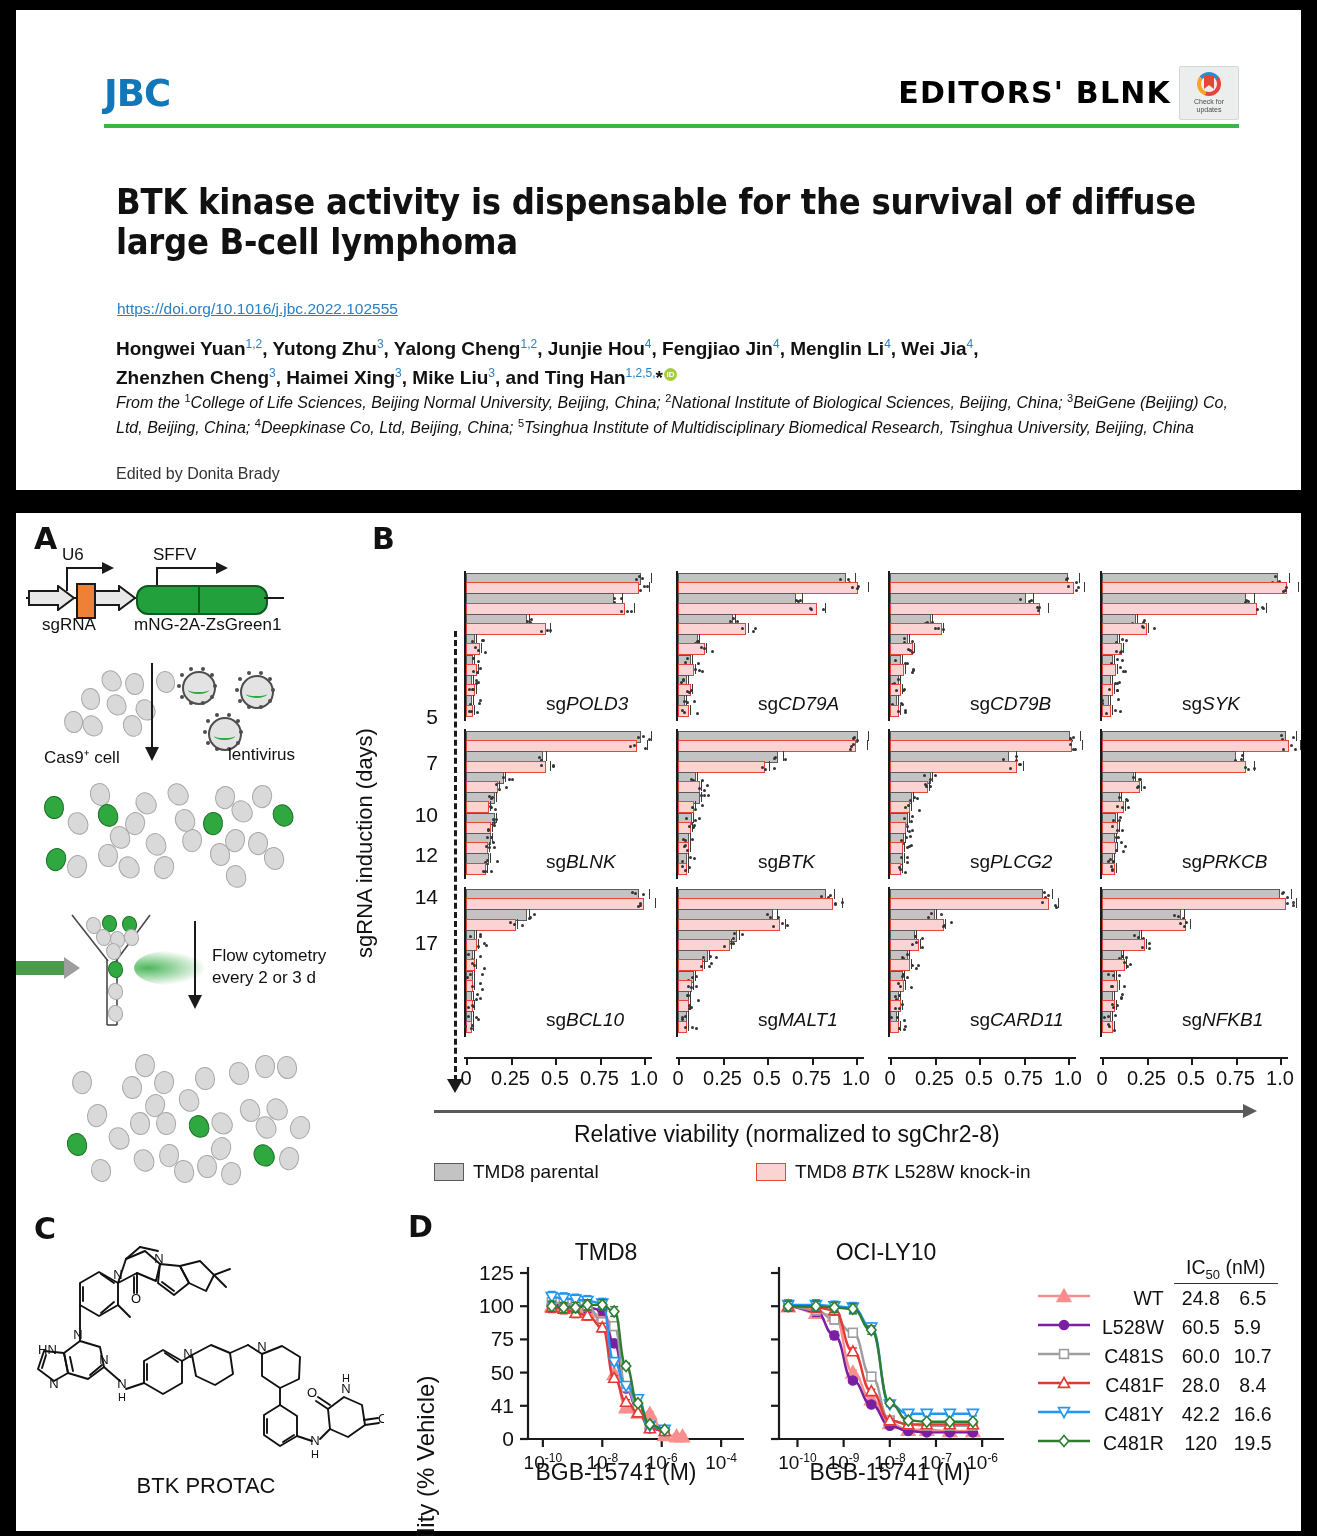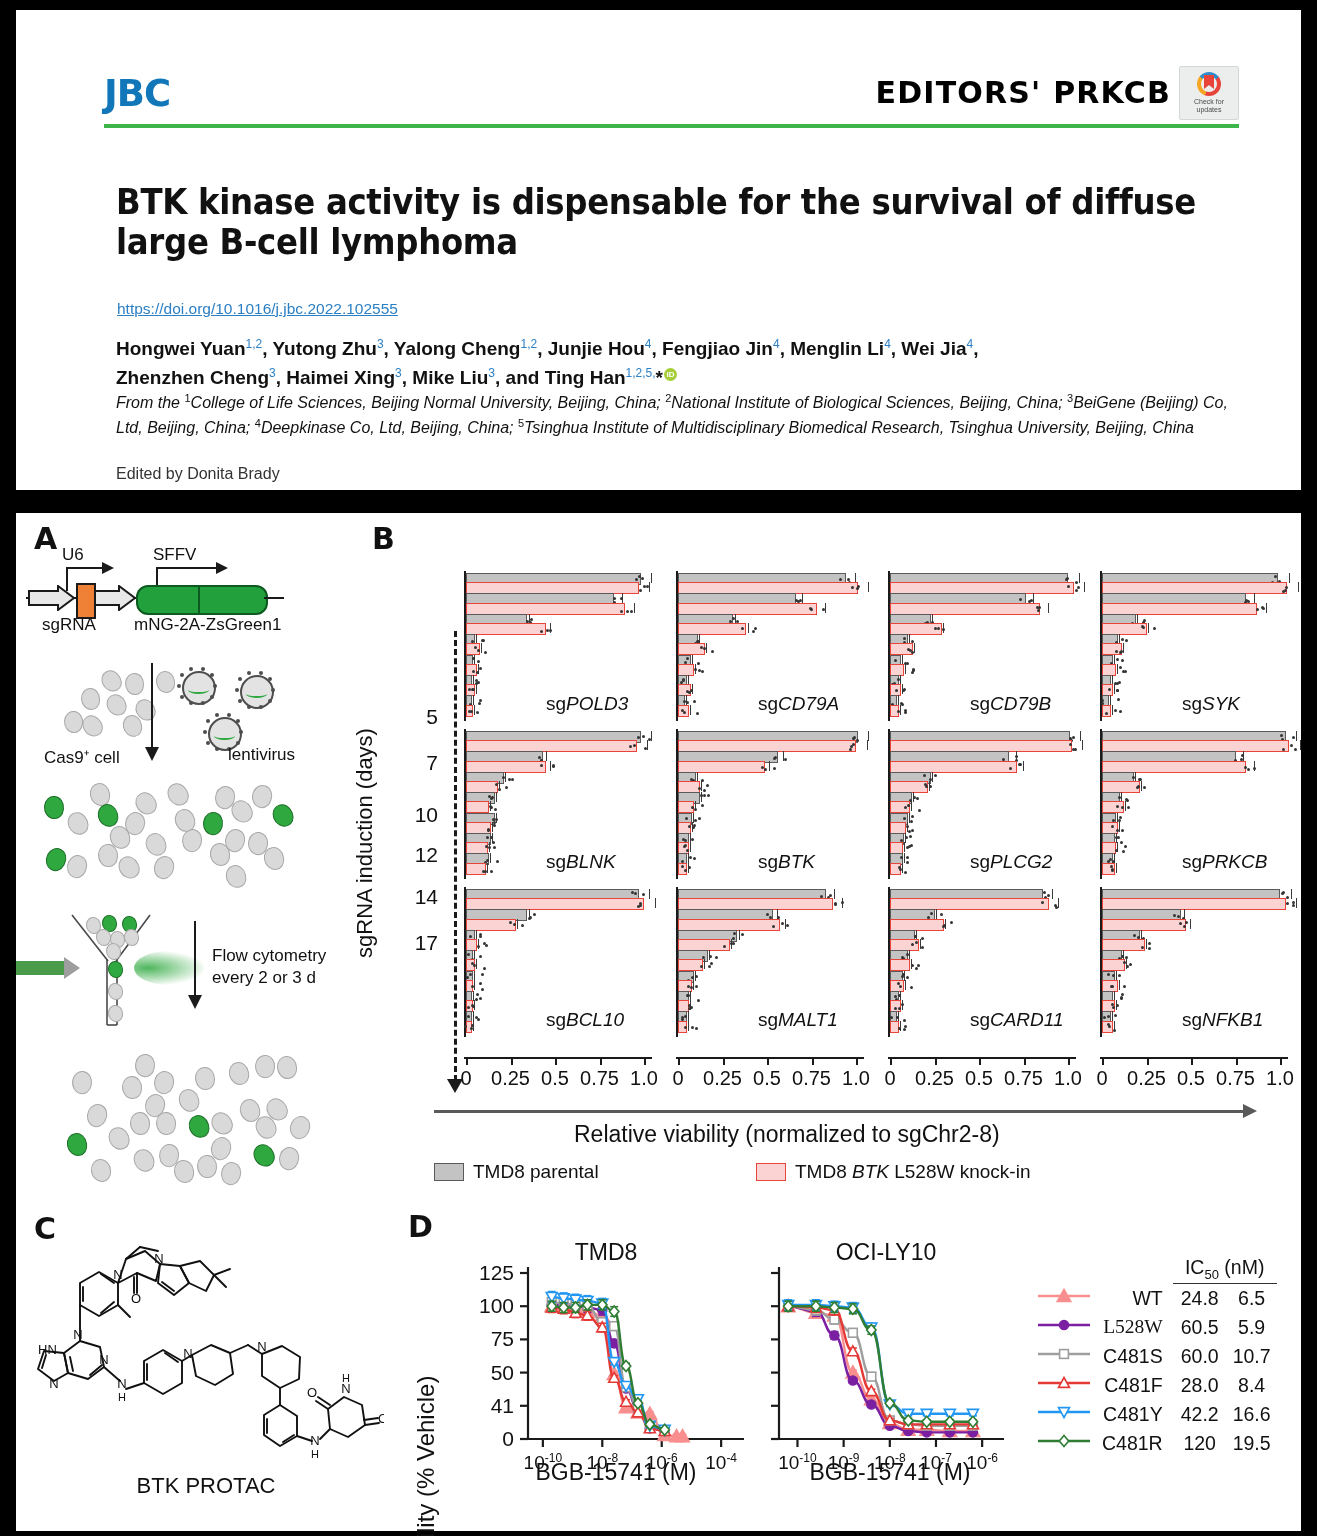--- a/index.html
+++ b/index.html
@@ -107,21 +107,21 @@
   .ic-hdr{border-bottom:1.6px solid #333;}
 </style>
 </head>
 <body>
 
 <div class="page">
 
   <div class="header-card">
     <div class="jbc-row">
       <span class="jbc-logo">JBC</span>
-      <span class="editors-pick">EDITORS' PRKCB</span>
+      <span class="editors-pick">EDITORS' BLNK</span>
       <div class="updates-badge">
         <div class="ub-circle"></div>
         <div class="ub-book"></div>
         <div class="ub-t1">Check for</div>
         <div class="ub-t2">updates</div>
       </div>
     </div>
     <div class="green-rule"></div>
 
     <div class="art-title">BTK kinase activity is dispensable for the survival of diffuse large B-cell lymphoma</div>
@@ -1962,23 +1962,23 @@
                   </svg></td>
                 <td style="text-align: right; padding: 0px 10px;">WT</td>
                 <td style="text-align: center; padding: 0px 8px;">24.8</td>
                 <td style="text-align: center; padding: 0px 6px;">6.5</td>
               </tr>
               <tr>
                 <td><svg width="56" height="22">
       <line x1="2" y1="11" x2="54" y2="11" stroke="#7b1fa2" stroke-width="2.6"></line>
                     <circle cx="28" cy="11" r="4.675" fill="#7b1fa2" stroke="#7b1fa2" stroke-width="1.2"></circle>
                   </svg></td>
-                <td style="text-align: right; padding: 0px 10px; font-family: Liberation Serif, serif;">L528W</td>
+                <td style="text-align: right; padding: 0px 10px;">L528W</td>
                 <td style="text-align: center; padding: 0px 8px;">60.5</td>
-                <td style="text-align: center; padding: 0px 6px;">5.9</td>
+                <td style="padding: 0px 6px;">5.9</td>
               </tr>
               <tr>
                 <td><svg width="56" height="22">
       <line x1="2" y1="11" x2="54" y2="11" stroke="#9e9e9e" stroke-width="2.6"></line>
                     <rect x="23.6" y="6.6" width="8.8" height="8.8" fill="#fff" stroke="#9e9e9e" stroke-width="1.6"></rect>
                   </svg></td>
                 <td style="text-align: right; padding: 0px 10px;">C481S</td>
                 <td style="text-align: center; padding: 0px 8px;">60.0</td>
                 <td style="text-align: center; padding: 0px 6px;">10.7</td>
               </tr>

